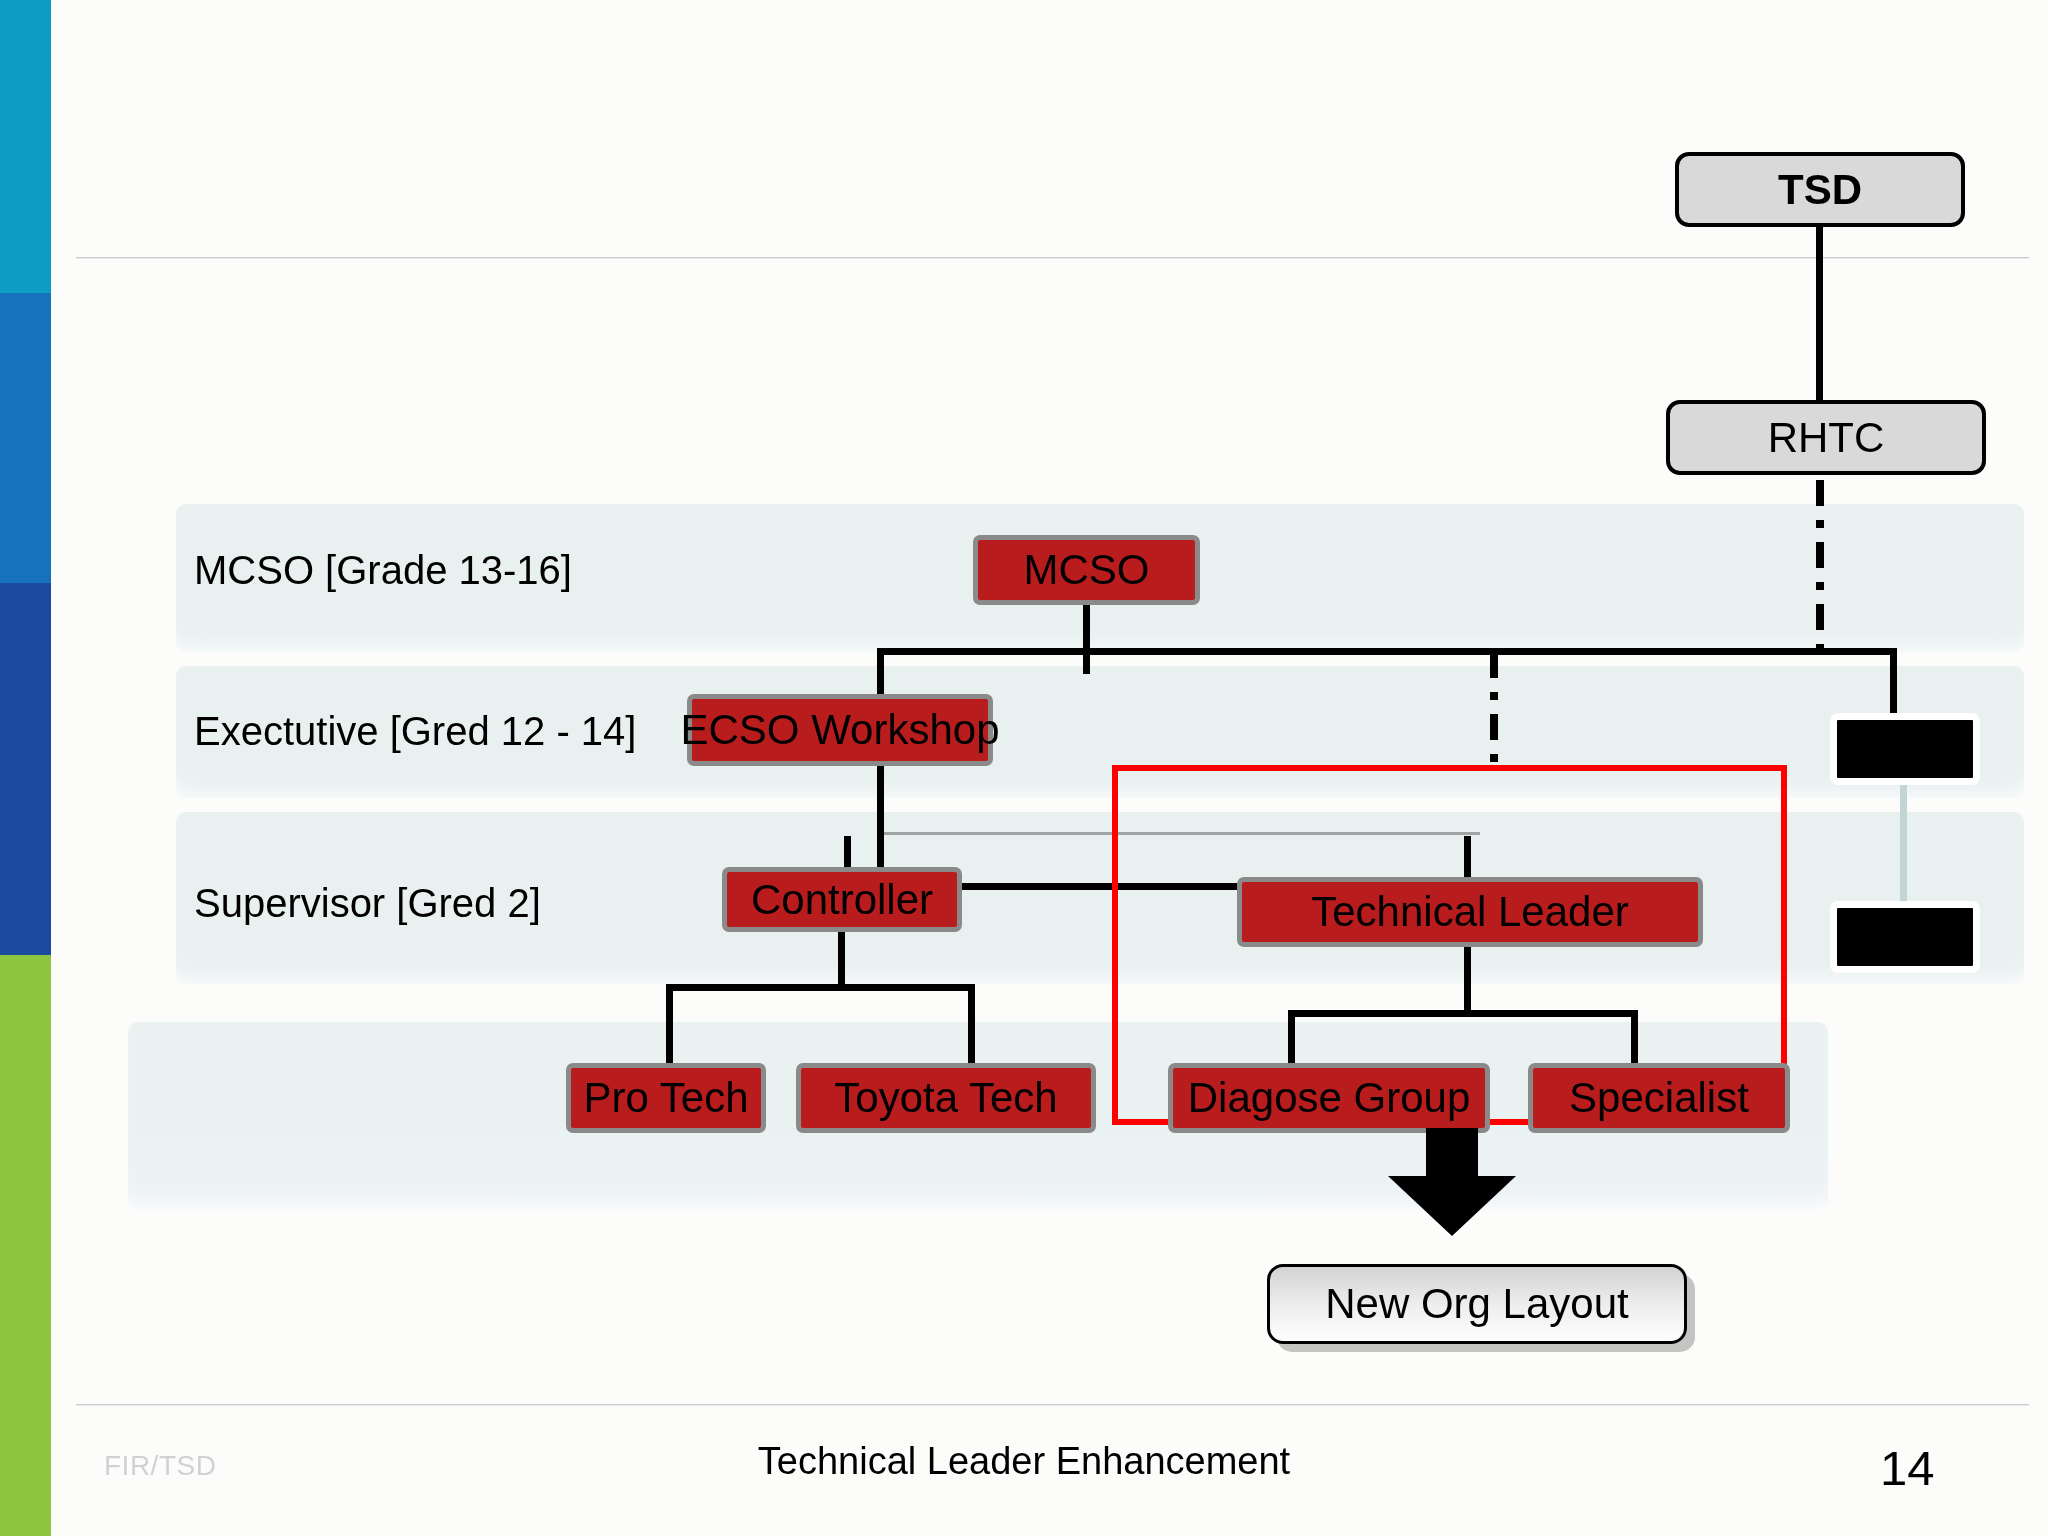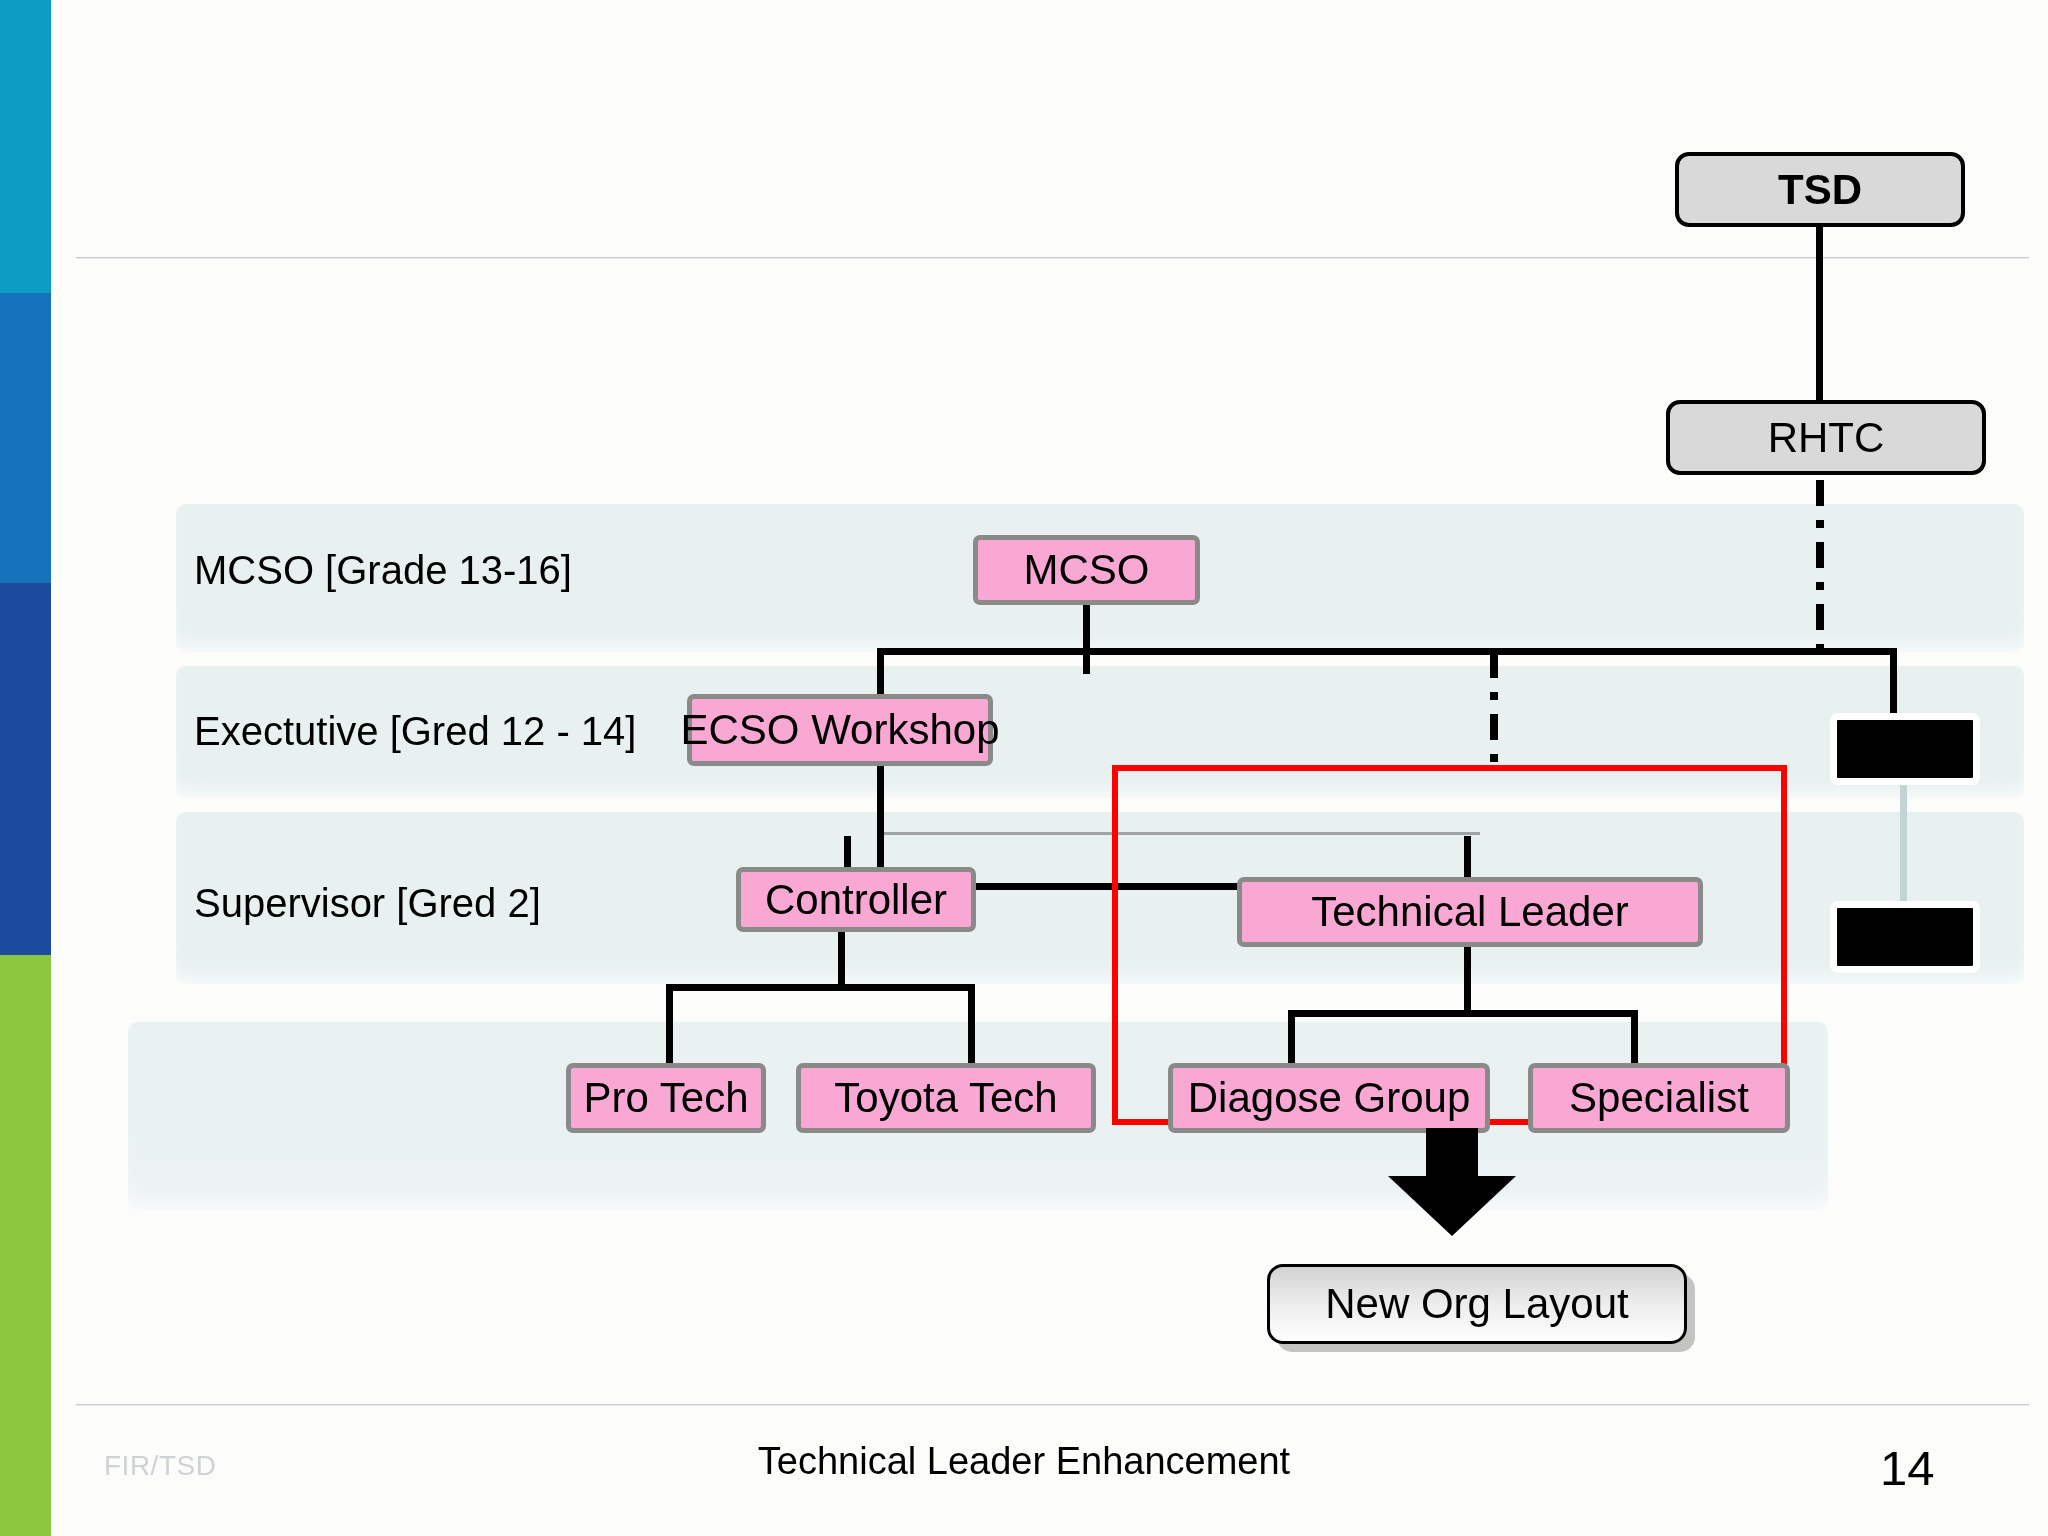--- a/index.html
+++ b/index.html
@@ -35,34 +35,34 @@
   
   .band-label{position:absolute;font-size:40px;color:#000;white-space:nowrap;}
   #lbl-1{left:194px;top:548px;}
   #lbl-2{left:194px;top:709px;}
   #lbl-3{left:194px;top:881px;}
 
   
   .node{position:absolute;box-sizing:border-box;display:flex;
         align-items:center;justify-content:center;
         font-size:42px;color:#000;white-space:nowrap;z-index:6;}
-  .node.white{background:#f9a8d4;border:5px solid #8a8a8a;border-radius:7px;}
+  .node.white{background:#b91c1c;border:5px solid #8a8a8a;border-radius:7px;}
   .node.gray{background:#d9d9d9;border:4px solid #000000;border-radius:14px;}
   .node.black{background:#000000;border:7px solid #ffffff;border-radius:8px;}
   .node.bold{font-weight:bold;}
   .node.grad{background:linear-gradient(180deg,#d3d3d3 0%,#efefef 55%,#fdfdfd 100%);
              border:3px solid #000;border-radius:16px;
              box-shadow:9px 9px 0 -1px rgba(150,150,150,.55);}
 
   
   #n-tsd       {left:1675px;top:152px;width:290px;height:75px;}
   #n-rhtc      {left:1666px;top:400px;width:320px;height:75px;}
   #n-mcso      {left:973px;top:535px;width:227px;height:70px;}
   #n-ecso      {left:687px;top:694px;width:306px;height:72px;}
-  #n-controller{left:722px;top:867px;width:240px;height:65px;margin-left:14px;}
+  #n-controller{left:722px;top:867px;width:240px;height:65px;}
   #n-protech   {left:566px;top:1063px;width:200px;height:70px;}
   #n-toyota    {left:796px;top:1063px;width:300px;height:70px;}
   #n-techlead  {left:1237px;top:877px;width:466px;height:70px;}
   #n-diagose   {left:1168px;top:1063px;width:322px;height:70px;}
   #n-specialist{left:1528px;top:1063px;width:262px;height:70px;}
   #n-blk-1     {left:1830px;top:713px;width:150px;height:72px;}
   #n-blk-2     {left:1830px;top:901px;width:150px;height:72px;}
   #n-neworg    {left:1267px;top:1238px;width:420px;height:80px;margin-top:26px;}
 
   

